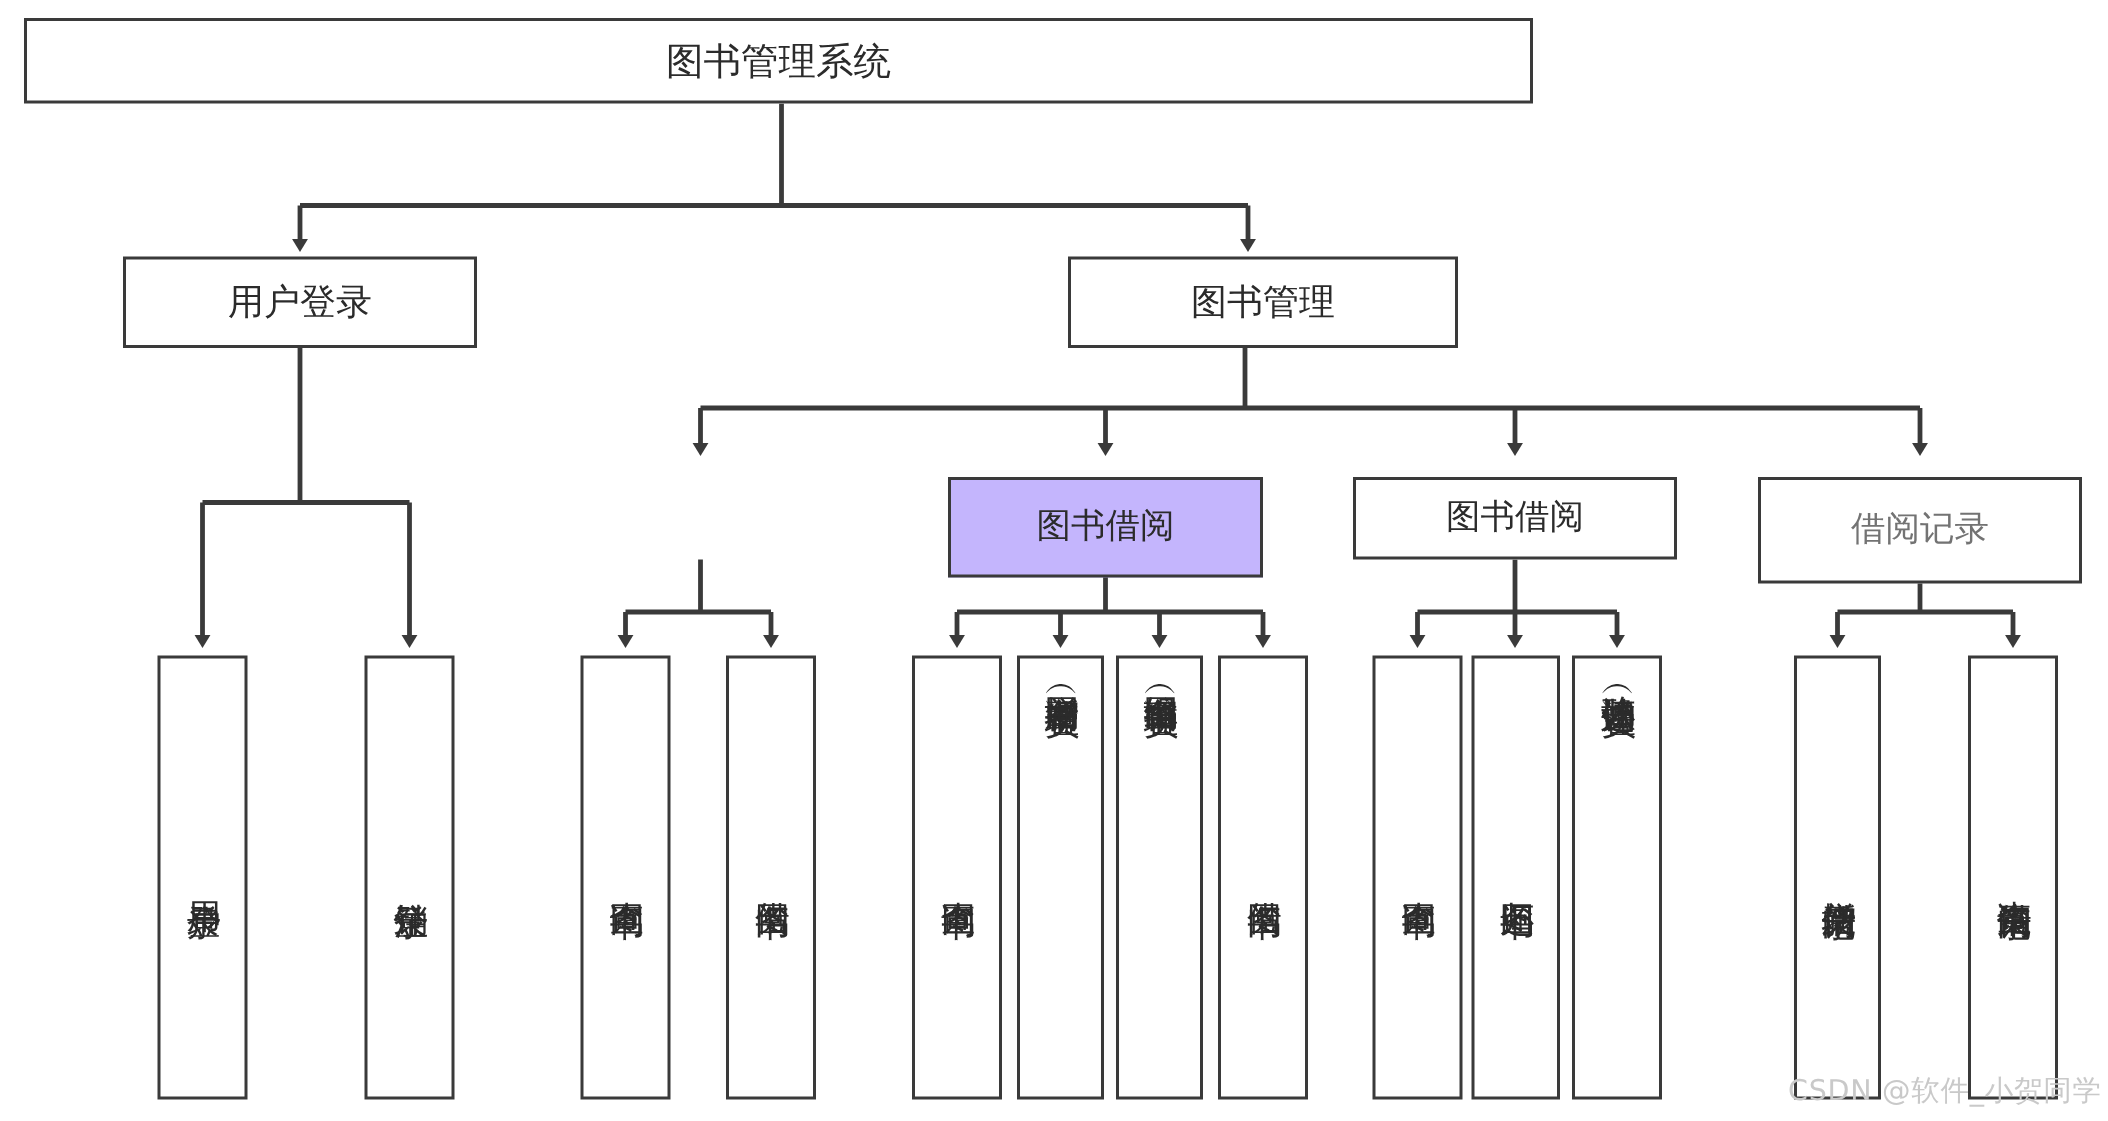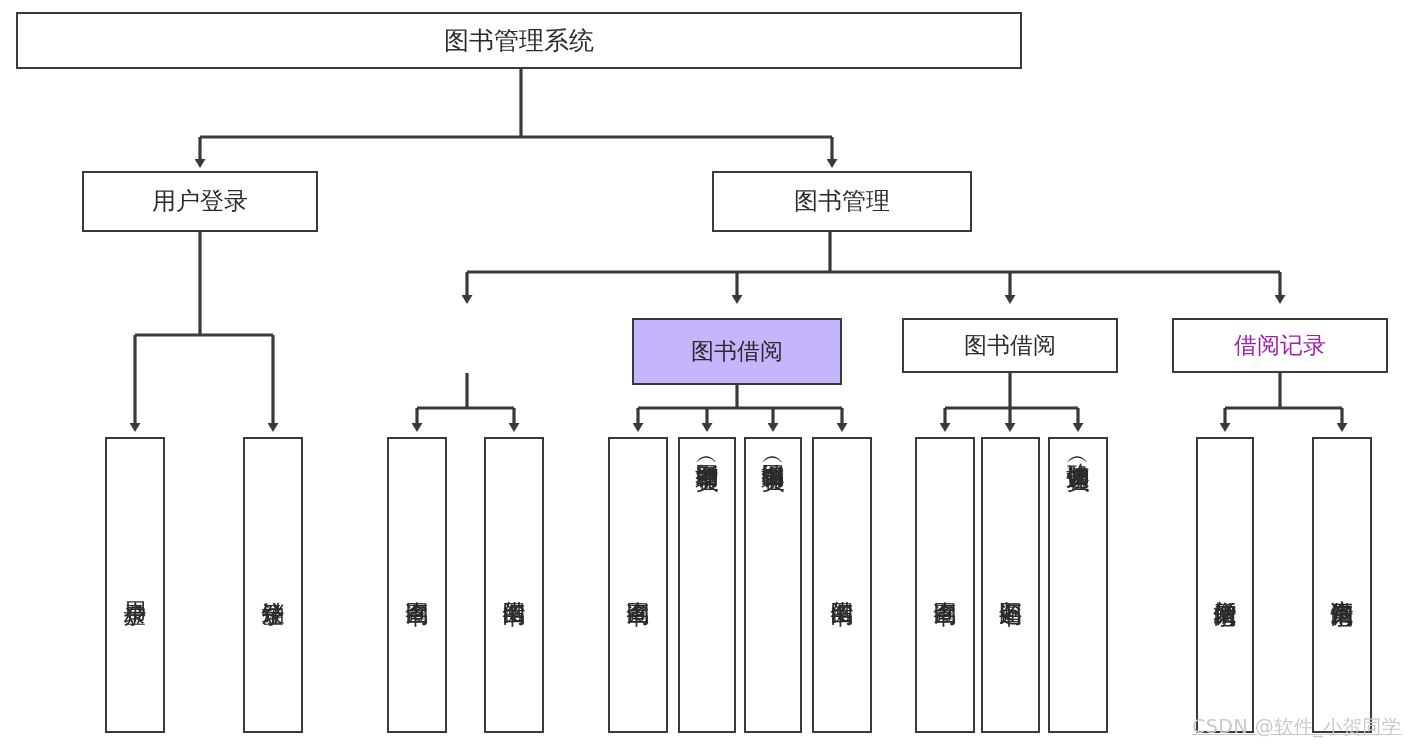--- a/index.html
+++ b/index.html
@@ -142,21 +142,21 @@
 
 
   <div class="node level2" style="left: 632px; top: 318px; width: 210px; height: 67px; border-color: rgb(58, 58, 58); background: #c4b5fd; color: rgb(43, 43, 43);">
     <span>图书借阅</span>
   </div>
 
   <div class="node level2" style="left: 902px; top: 318px; width: 216px; height: 55px; border-color: rgb(58, 58, 58); background: rgb(255, 255, 255); color: rgb(43, 43, 43);">
     <span>图书借阅</span>
   </div>
 
-  <div class="node level2" style="left: 1172px; top: 318px; width: 216px; height: 55px; border-color: rgb(58, 58, 58); background: rgb(255, 255, 255); color: #a21caf;">
+  <div class="node level2" style="left: 1172px; top: 318px; width: 216px; height: 71px; border-color: rgb(58, 58, 58); background: rgb(255, 255, 255); color: #737373;">
     <span>借阅记录</span>
   </div>
 
   <div class="node leaf centered" style="left: 105px; top: 437px; width: 60px; height: 296px; border-color: rgb(58, 58, 58); background: rgb(255, 255, 255); color: rgb(43, 43, 43);">
     <span class="vtext">用户登录</span>
   </div>
   <div class="node leaf centered" style="left: 243px; top: 437px; width: 60px; height: 296px; border-color: rgb(58, 58, 58); background: rgb(255, 255, 255); color: rgb(43, 43, 43);">
     <span class="vtext">注销登录</span>
   </div>
   <div class="node leaf centered" style="left: 387px; top: 437px; width: 60px; height: 296px; border-color: rgb(58, 58, 58); background: rgb(255, 255, 255); color: rgb(43, 43, 43);">
@@ -186,15 +186,15 @@
   <div class="node leaf" style="left: 1048px; top: 437px; width: 60px; height: 296px; border-color: rgb(58, 58, 58); background: rgb(255, 255, 255); color: rgb(43, 43, 43);">
     <span class="vtext">确认归还（管理员）</span>
   </div>
   <div class="node leaf centered" style="left: 1196px; top: 437px; width: 58px; height: 296px; border-color: rgb(58, 58, 58); background: rgb(255, 255, 255); color: rgb(43, 43, 43);">
     <span class="vtext">新增借阅记录</span>
   </div>
   <div class="node leaf centered" style="left: 1312px; top: 437px; width: 60px; height: 296px; border-color: rgb(58, 58, 58); background: rgb(255, 255, 255); color: rgb(43, 43, 43);">
     <span class="vtext">查询借阅记录</span>
   </div>
 
-  <div class="watermark" style="left: 1192px; top: 714px; color: rgb(201, 201, 201); text-decoration: underline;">CSDN @软件_小贺同学</div>
+  <div class="watermark" style="left: 1192px; top: 714px; color: rgb(201, 201, 201);">CSDN @软件_小贺同学</div>
 
 </div>
 
 </body></html>

